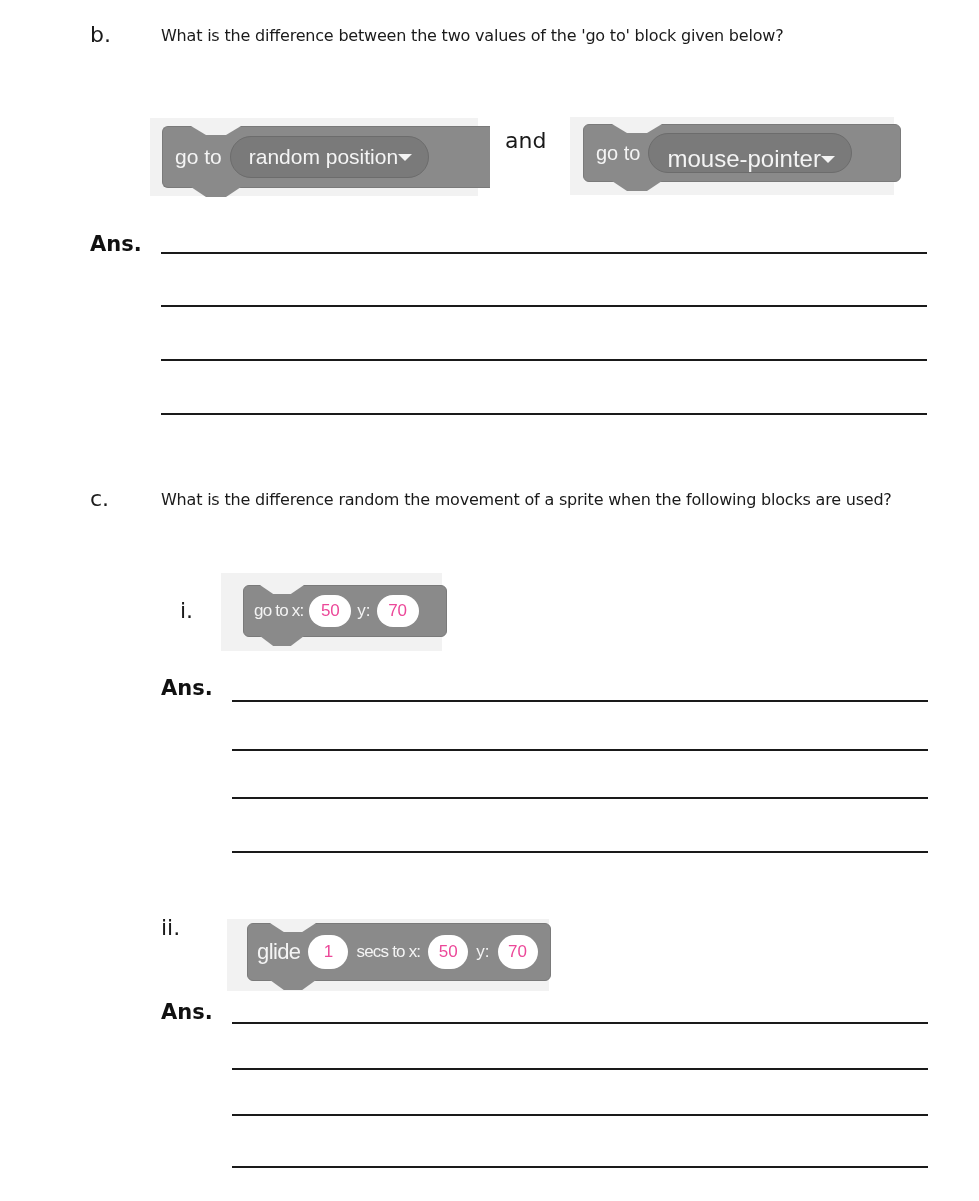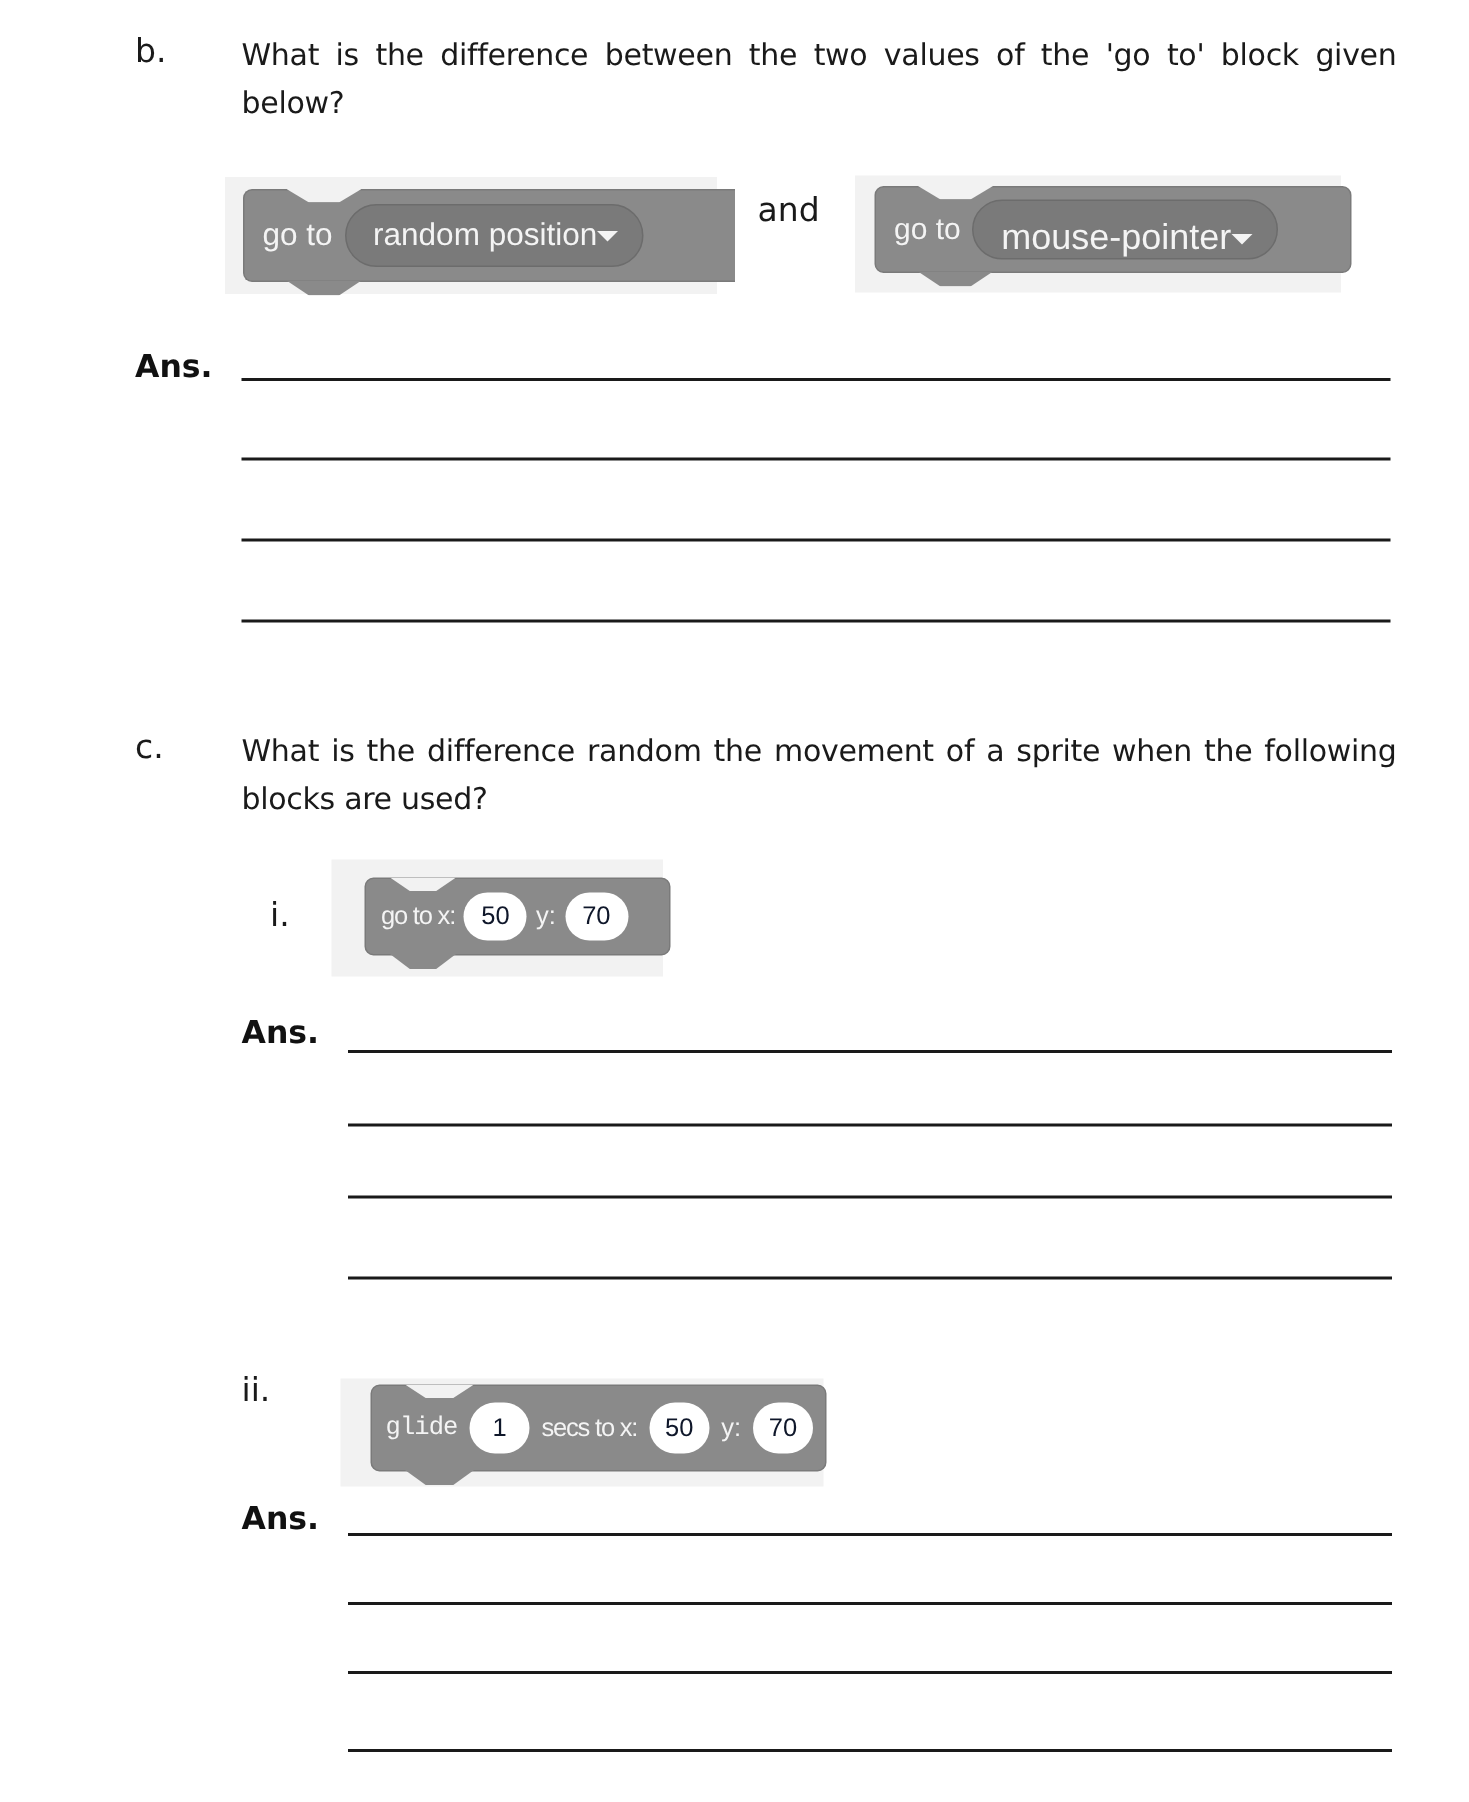--- a/index.html
+++ b/index.html
@@ -2,21 +2,21 @@
 <html><head>
 <meta charset="utf-8">
 <style>
   html, body { margin: 0; padding: 0; background: #ffffff; }
   body {
     width: 979px; height: 1201px; position: relative; overflow: hidden;
     font-family: "DejaVu Sans", sans-serif; color: #111;
   }
   .abs { position: absolute; }
   .qlabel { font-size: 22px; color: #1a1a1a; }
-  .qtext { font-size: 20px; color: #1a1a1a; line-height: 32px; text-align: justify; text-align-last: left; letter-spacing: -0.2px; }
+  .qtext { font-size: 16px; color: #1a1a1a; line-height: 32px; text-align: justify; text-align-last: left; letter-spacing: -0.2px; }
   .ans { font-size: 21px; font-weight: bold; color: #111; }
   .line { position: absolute; height: 0; border-top: 2px solid #1a1a1a; }
   .sub { font-size: 22px; color: #1a1a1a; }
 
   
   .block-wrap { position: absolute; background: #f2f2f2; }
   .block {
     position: absolute; background: #8a8a8a; border-radius: 6px;
     border: 1px solid #7a7a7a;
     display: flex; align-items: center; gap: 8px;
@@ -30,21 +30,21 @@
   .tab-bottom {
     position: absolute; width: 50px; height: 10px; background: #8a8a8a;
     clip-path: polygon(0 0, 100% 0, 70% 100%, 30% 100%);
   }
   .pill-dark {
     background: #7a7a7a; border: 1px solid #6c6c6c; border-radius: 22px;
     display: flex; align-items: center; gap: 0; color: #f4f4f4;
     box-sizing: border-box;
   }
   .pill-white {
-    background: #ffffff; border-radius: 18px; color: #0f172a;
+    background: #ffffff; border-radius: 18px; color: #ec4899;
     display: inline-flex; align-items: center; justify-content: center;
     box-sizing: border-box;
   }
   .caret {
     width: 0; height: 0; border-left: 7px solid transparent; border-right: 7px solid transparent;
     border-top: 7px solid #f4f4f4;
   }
 </style>
 </head>
 <body>
@@ -102,21 +102,21 @@
 <div class="abs ans" style="left:161px; top:676px;">Ans.</div>
 <div class="line" style="left:232px; top:700px; width:696px;"></div>
 <div class="line" style="left:232px; top:749px; width:696px;"></div>
 <div class="line" style="left:232px; top:797px; width:696px;"></div>
 <div class="line" style="left:232px; top:851px; width:696px;"></div>
 
 <div class="abs sub" style="left:161px; top:915px;">ii.</div>
 <div class="block-wrap" style="left:227px; top:919px; width:322px; height:72px;">
   <div class="block" style="left:8px; top:4px; width:304px; height:58px; gap:8px; padding:0 8px 0 9px;">
     <div class="notch-top" style="left:22px; width:46px;"></div>
-    <span style="font-size:17px; letter-spacing:-0.6px;font-family:Liberation Mono, monospace;">glide</span>
+    <span style="font-size:22px; letter-spacing:-0.6px;">glide</span>
     <span class="pill-white" style="width:40px; height:34px; font-size:17px;">1</span>
     <span style="font-size:17px; letter-spacing:-0.8px;">secs to x:</span>
     <span class="pill-white" style="width:40px; height:34px; font-size:17px;">50</span>
     <span style="font-size:17px;">y:</span>
     <span class="pill-white" style="width:40px; height:34px; font-size:17px;">70</span>
     <div class="tab-bottom" style="left:22px; bottom:-10px; width:46px;"></div>
   </div>
 </div>
 
 <div class="abs ans" style="left:161px; top:1000px;">Ans.</div>

